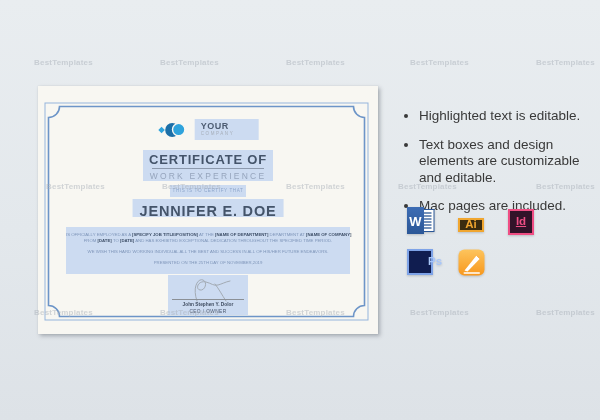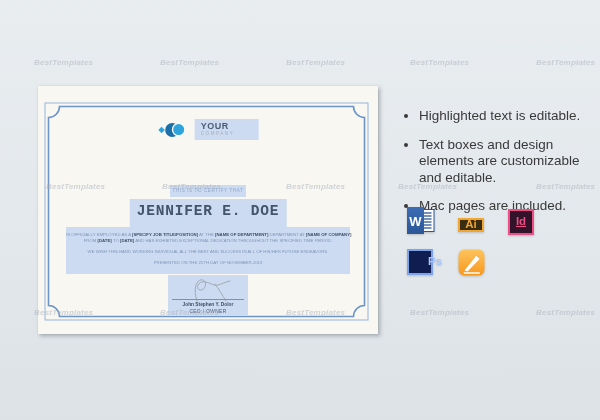--- a/index.html
+++ b/index.html
@@ -6,21 +6,21 @@
   .stage{
     position:relative;width:600px;height:420px;overflow:hidden;
     font-family:"Liberation Sans",sans-serif;
     background:linear-gradient(180deg,var(--bg-top) 0%,var(--bg-mid) 55%,var(--bg-bottom) 100%);
   }
 
   
   .wm-layer{position:absolute;inset:0;z-index:3;pointer-events:none;}
   .wm{
     position:absolute;font-size:8px;font-weight:bold;letter-spacing:.2px;
-    color:var(--watermark);opacity:.5;white-space:nowrap;font-style:italic;
+    color:var(--watermark);opacity:.5;white-space:nowrap;
   }
 
   
   .paper{
     position:absolute;left:38px;top:86px;width:340px;height:248px;z-index:1;
     background:var(--paper);
     box-shadow:1.5px 2px 4px rgba(96,102,110,.45), 0 0 0 .5px rgba(0,0,0,.04);
   }
   .frame{position:absolute;inset:0;}
   .hl{background:var(--highlight);}
@@ -32,22 +32,22 @@
   .logo-bottom{font-size:4.5px;color:var(--logo-sub);letter-spacing:1.6px;line-height:6px;}
 
   .titlebox{top:64px;width:130px;height:31px;}
   .cert-title{font-size:13px;font-weight:600;color:var(--ink-title);line-height:15px;letter-spacing:.8px;margin-top:2px;}
   .cert-divider{width:112px;border-top:1px solid var(--divider);margin:1px auto 2px auto;}
   .cert-subtitle{font-size:8.5px;color:var(--ink-subtitle);letter-spacing:2.2px;}
 
   .certifybox{top:99px;width:76px;height:12px;font-size:4.6px;letter-spacing:.6px;
     color:var(--ink-certify);line-height:12px;white-space:nowrap;}
 
-  .recipientbox{top:113px;height:34px;padding:0 7px;white-space:nowrap;
-    font-size:14.5px;font-weight:600;letter-spacing:.8px;color:var(--ink-title);line-height:24px;font-family:Liberation Mono, monospace;}
+  .recipientbox{top:113px;height:18px;padding:0 7px;white-space:nowrap;
+    font-size:14.5px;font-weight:600;letter-spacing:.8px;color:var(--ink-title);line-height:24px;}
 
   .bodybox{top:141px;width:284px;height:47px;padding-top:5px;box-sizing:border-box;}
   .bodybox .ln{font-size:4.3px;line-height:6px;color:var(--ink-body);white-space:nowrap;}
   .bodybox .ln b{color:var(--ink-token);}
   .gap{margin-top:5px;}
 
   .sigblock{top:189px;width:80px;height:40px;}
   .sig-svg{position:absolute;top:1px;left:9px;}
   .sig-line{position:absolute;top:24px;left:4px;width:72px;border-top:1.4px solid var(--sig-line);}
   .sig-name{position:absolute;top:27px;left:0;width:100%;font-size:4.8px;font-weight:bold;color:var(--ink-signame);}
@@ -88,20 +88,25 @@
         <rect x="1.6" y="6.6" width="4.6" height="4.6" transform="rotate(45 3.9 8.9)" fill="var(--logo-light-blue)"></rect>
         <circle cx="14.5" cy="9" r="7" fill="var(--logo-dark-blue)"></circle>
         <circle cx="21" cy="8.6" r="6.2" fill="var(--logo-light-blue)" stroke="var(--paper)" stroke-width="1.4"></circle>
       </svg>
       <div class="logo-textbox hl">
         <div class="logo-top">YOUR</div>
         <div class="logo-bottom">COMPANY</div>
       </div>
     </div>
 
+    <div class="cblock titlebox hl">
+      <div class="cert-title">CERTIFICATE OF</div>
+      <div class="cert-divider"></div>
+      <div class="cert-subtitle">WORK EXPERIENCE</div>
+    </div>
 
     <div class="cblock certifybox hl">THIS IS TO CERTIFY THAT</div>
 
     <div class="cblock recipientbox hl">JENNIFER E. DOE</div>
 
     <div class="cblock bodybox hl">
       <div class="ln">IS OFFICIALLY EMPLOYED AS A <b>[SPECIFY JOB TITLE/POSITION]</b> AT THE <b>[NAME OF DEPARTMENT]</b> DEPARTMENT AT <b>[NAME OF COMPANY]</b></div>
       <div class="ln">FROM <b>[DATE]</b> TO <b>[DATE]</b> AND HAS EXHIBITED EXCEPTIONAL DEDICATION THROUGHOUT THE SPECIFIED TIME PERIOD.</div>
       <div class="ln gap">WE WISH THIS HARD WORKING INDIVIDUAL ALL THE BEST AND SUCCESS IN ALL OF HIS/HER FUTURE ENDEAVORS.</div>
       <div class="ln gap">PRESENTED ON THE 25TH DAY OF NOVEMBER,2019</div>

